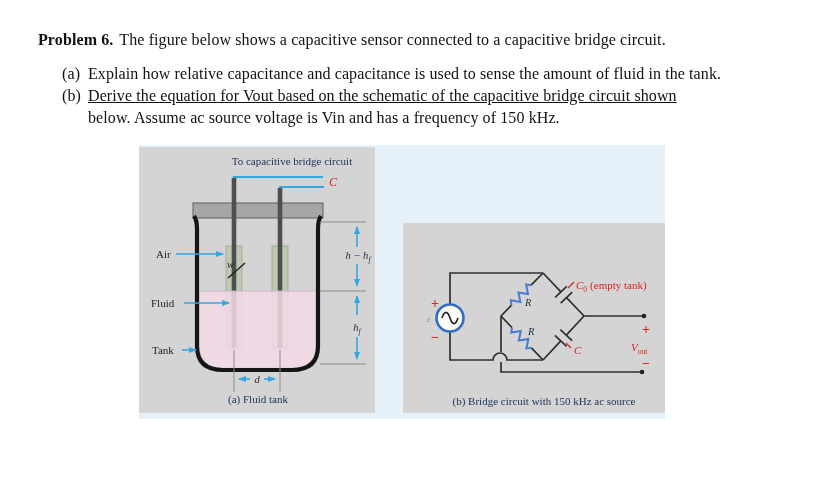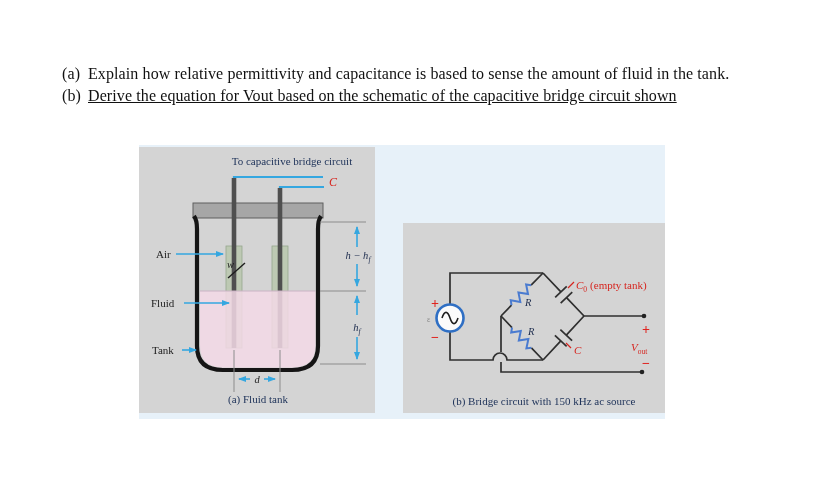--- a/index.html
+++ b/index.html
@@ -23,25 +23,27 @@
   .dim{font-size:10.5px;font-style:italic;}
   .wire{stroke:#2f2f2f;stroke-width:1.7;fill:none;}
   .thin{stroke:#8c8c8c;stroke-width:1;}
   .plusminus{font-size:14px;font-weight:bold;fill:#e0231e;}
 </style>
 </head>
 <body>
 
 <div class="page">
 
+  <div class="tline l1"><span class="bold">Problem 6.</span><span>The figure below shows a capacitive sensor connected to a capacitive bridge circuit.</span></div>
 
-  <div class="tline l2"><span class="tag">(a)</span><span>Explain how relative permittivity and capacitance is based to sense the amount of fluid in the tank.</span></div>
+  <div class="tline l2"><span class="tag">(a)</span><span>Explain how relative capacitance and capacitance is used to sense the amount of fluid in the tank.</span></div>
 
   <div class="tline l3"><span class="tag">(b)</span><span>Derive the equation for Vout based on the schematic of the capacitive bridge circuit shown</span></div>
 
+  <div class="tline l4">below. Assume ac source voltage is Vin and has a frequency of 150 kHz.</div>
 
   <svg class="fig" width="527" height="275" viewBox="137 143 527 275">
     <defs>
       <marker id="ab" markerWidth="9" markerHeight="8" refX="7" refY="3" orient="auto" markerUnits="userSpaceOnUse">
         <path d="M0,0 L8,3 L0,6 Z" fill="#35a7e0"></path>
       </marker>
     </defs>
 
     <rect x="138" y="144" width="526" height="274" fill="#e7f1f9"></rect>
     <rect x="138" y="146" width="236" height="266" fill="#d4d4d4"></rect>

